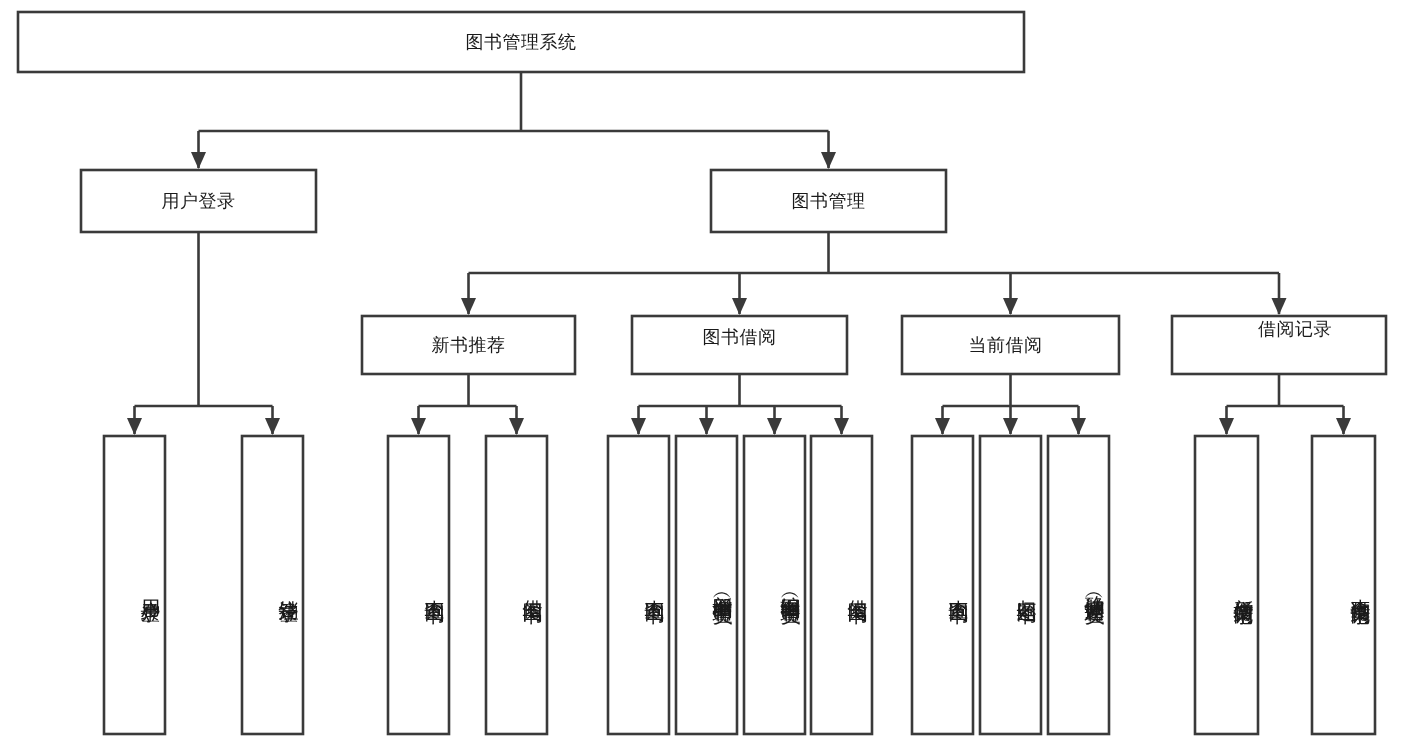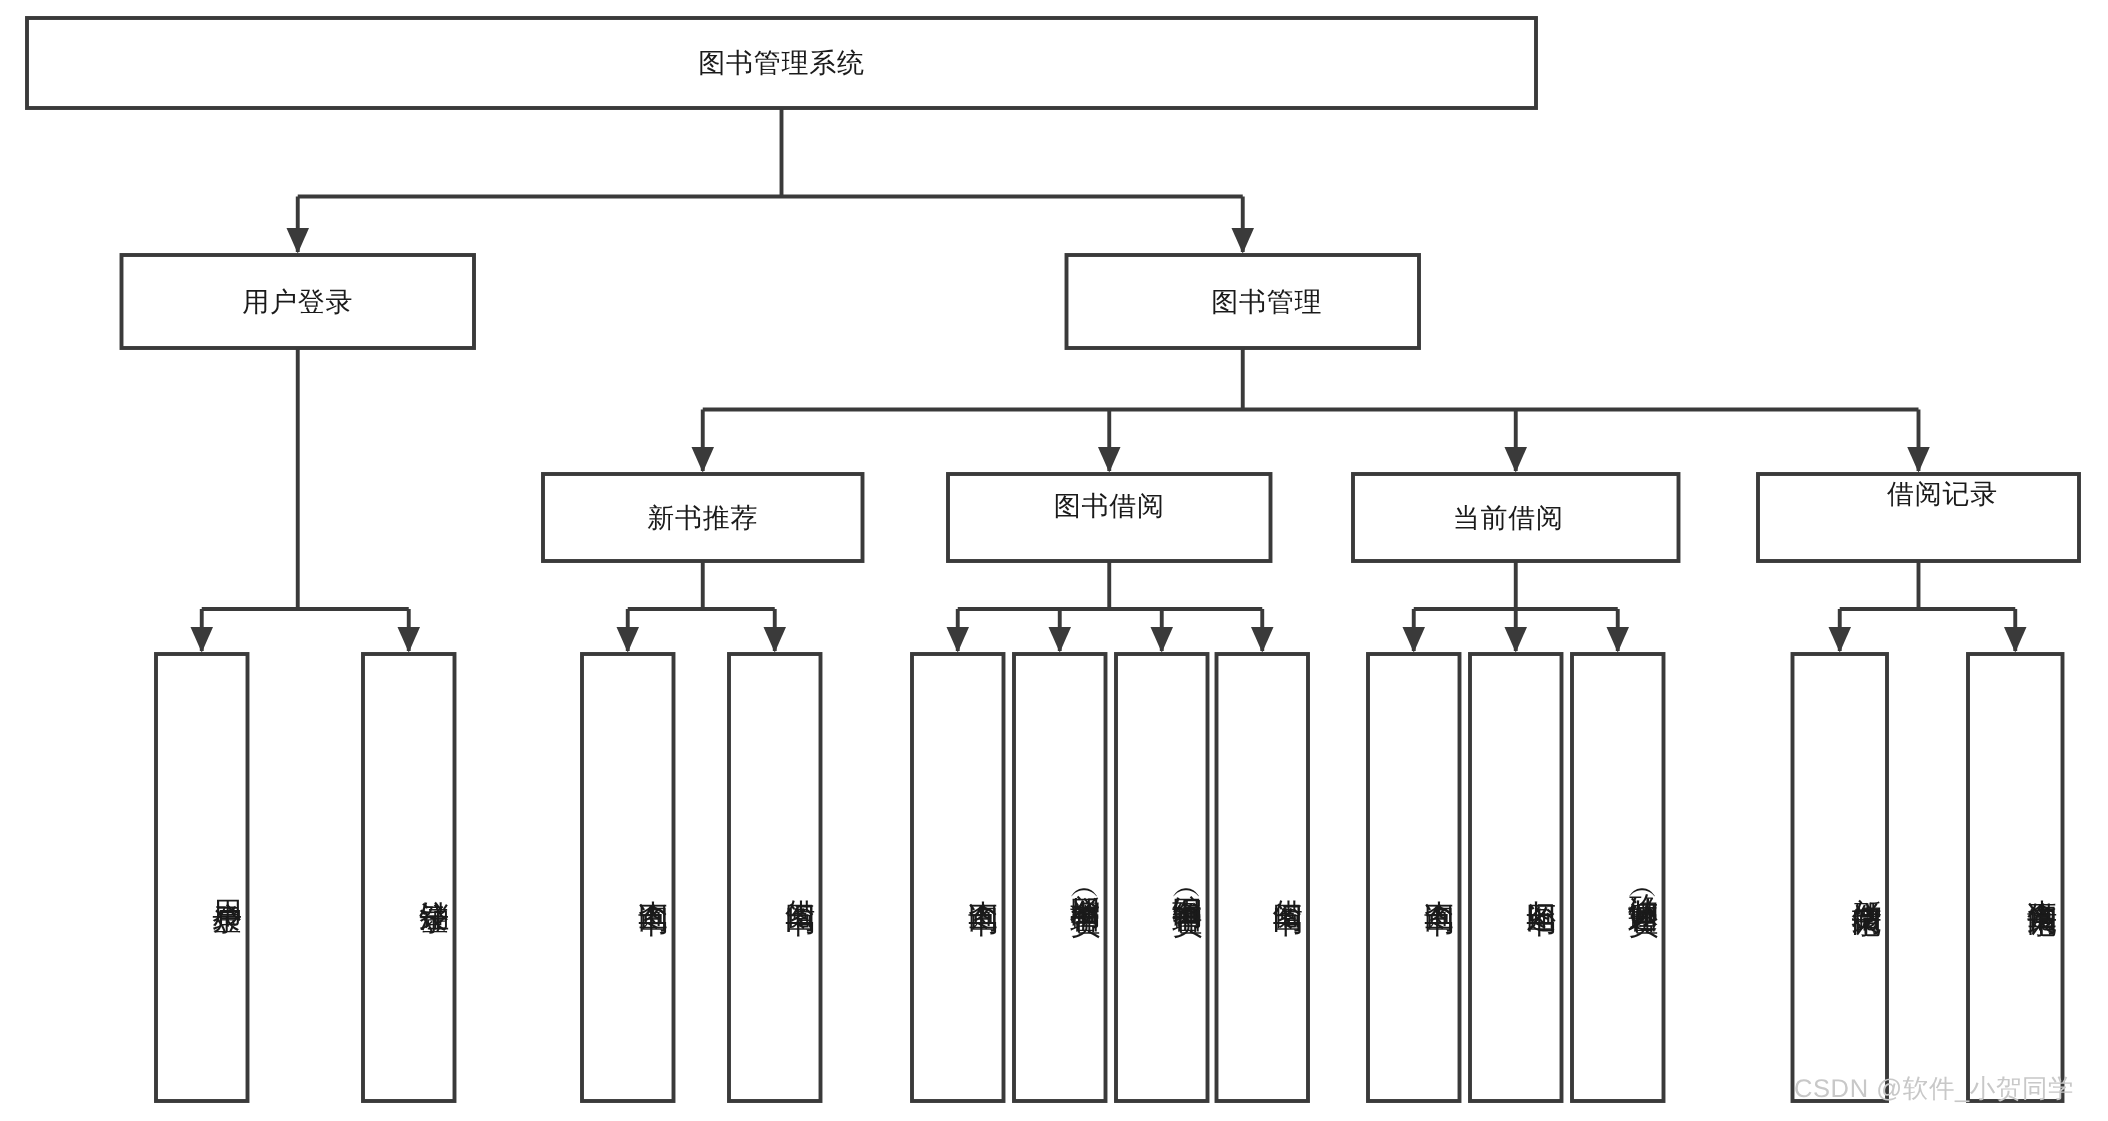--- a/index.html
+++ b/index.html
@@ -156,35 +156,34 @@
         <line class="connector" x1="1226.5" y1="406" x2="1226.5" y2="434"></line>
         <polygon points="1219,418 1234,418 1226.5,435" class="arrow-head"></polygon>
         <line class="connector" x1="1343.5" y1="406" x2="1343.5" y2="434"></line>
         <polygon points="1336,418 1351,418 1343.5,435" class="arrow-head"></polygon>
       </g>
   </svg>
 
   <div id="labels-layer">
       <div class="node-label horizontal" style="left: 18px; top: 12px; width: 1006px; height: 60px;">图书管理系统</div>
       <div class="node-label horizontal" style="left: 81px; top: 170px; width: 235px; height: 62px;">用户登录</div>
-      <div class="node-label horizontal" style="left: 711px; top: 170px; width: 235px; height: 62px; padding-left: 16px;">图书管理</div>
+      <div class="node-label horizontal" style="left: 711px; top: 170px; width: 235px; height: 62px;">图书管理</div>
       <div class="node-label horizontal" style="left: 362px; top: 316px; width: 213px; height: 58px;">新书推荐</div>
       <div class="node-label horizontal" style="left: 632px; top: 316px; width: 215px; height: 42px;">图书借阅</div>
       <div class="node-label horizontal" style="left: 902px; top: 316px; width: 207px; height: 58px;">当前借阅</div>
       <div class="node-label horizontal" style="left: 1172px; top: 300px; width: 246px; height: 58px;">借阅记录</div>
       <div class="node-label vertical" style="left: 104px; top: 436px; width: 61px; height: 298px;">用户登录</div>
       <div class="node-label vertical" style="left: 242px; top: 436px; width: 61px; height: 298px;">注销登录</div>
       <div class="node-label vertical" style="left: 388px; top: 436px; width: 61px; height: 298px;">查询图书</div>
       <div class="node-label vertical" style="left: 486px; top: 436px; width: 61px; height: 298px;">借阅图书</div>
       <div class="node-label vertical" style="left: 608px; top: 436px; width: 61px; height: 298px;">查询图书</div>
       <div class="node-label vertical" style="left: 676px; top: 436px; width: 61px; height: 298px;">新增图书（管理员）</div>
       <div class="node-label vertical" style="left: 744px; top: 436px; width: 61px; height: 298px;">编辑图书（管理员）</div>
       <div class="node-label vertical" style="left: 811px; top: 436px; width: 61px; height: 298px;">借阅图书</div>
       <div class="node-label vertical" style="left: 912px; top: 436px; width: 61px; height: 298px;">查询图书</div>
       <div class="node-label vertical" style="left: 980px; top: 436px; width: 61px; height: 298px;">归还图书</div>
       <div class="node-label vertical" style="left: 1048px; top: 436px; width: 61px; height: 298px;">确认归还（管理员）</div>
       <div class="node-label vertical" style="left: 1195px; top: 436px; width: 63px; height: 298px;">新增借阅记录</div>
       <div class="node-label vertical" style="left: 1312px; top: 436px; width: 63px; height: 298px;">查询借阅记录</div>
     </div>
 
-  <div class="watermark" style="left: 1196px; top: 714px;">CSDN @软件_小贺同学</div>
 
 </div>
 
 </body></html>

